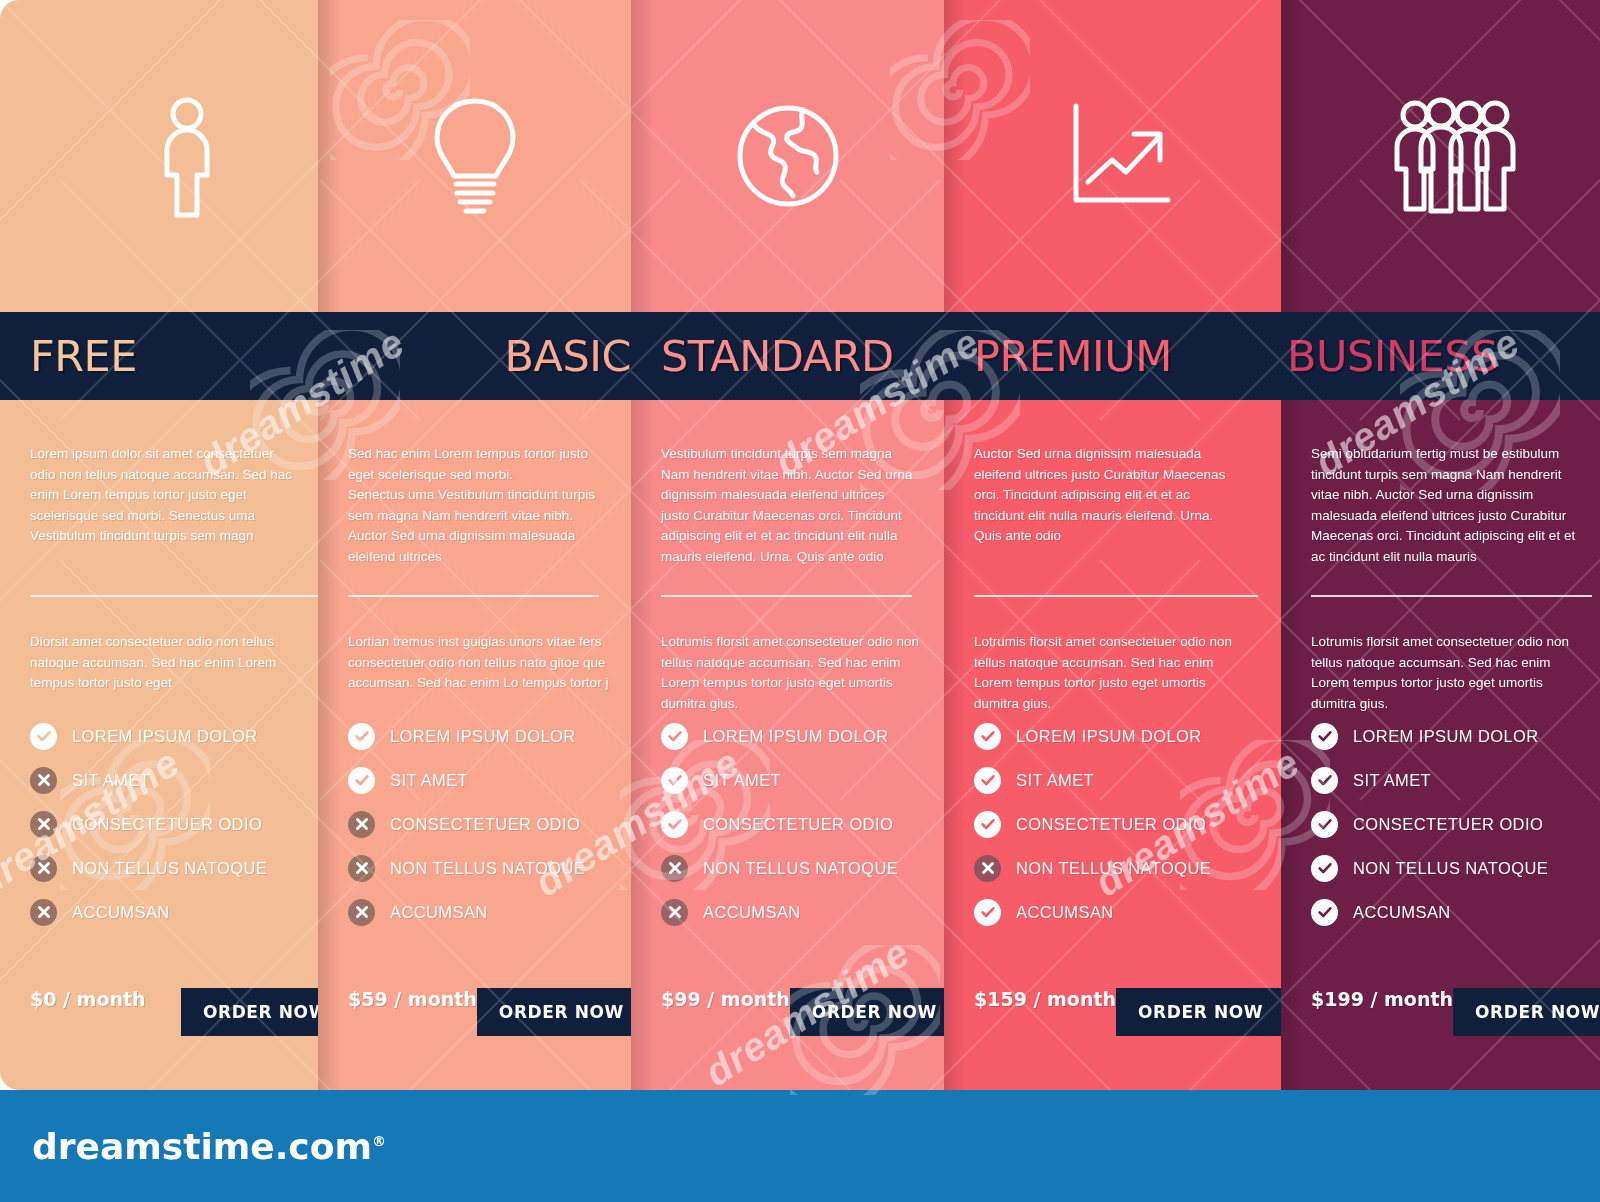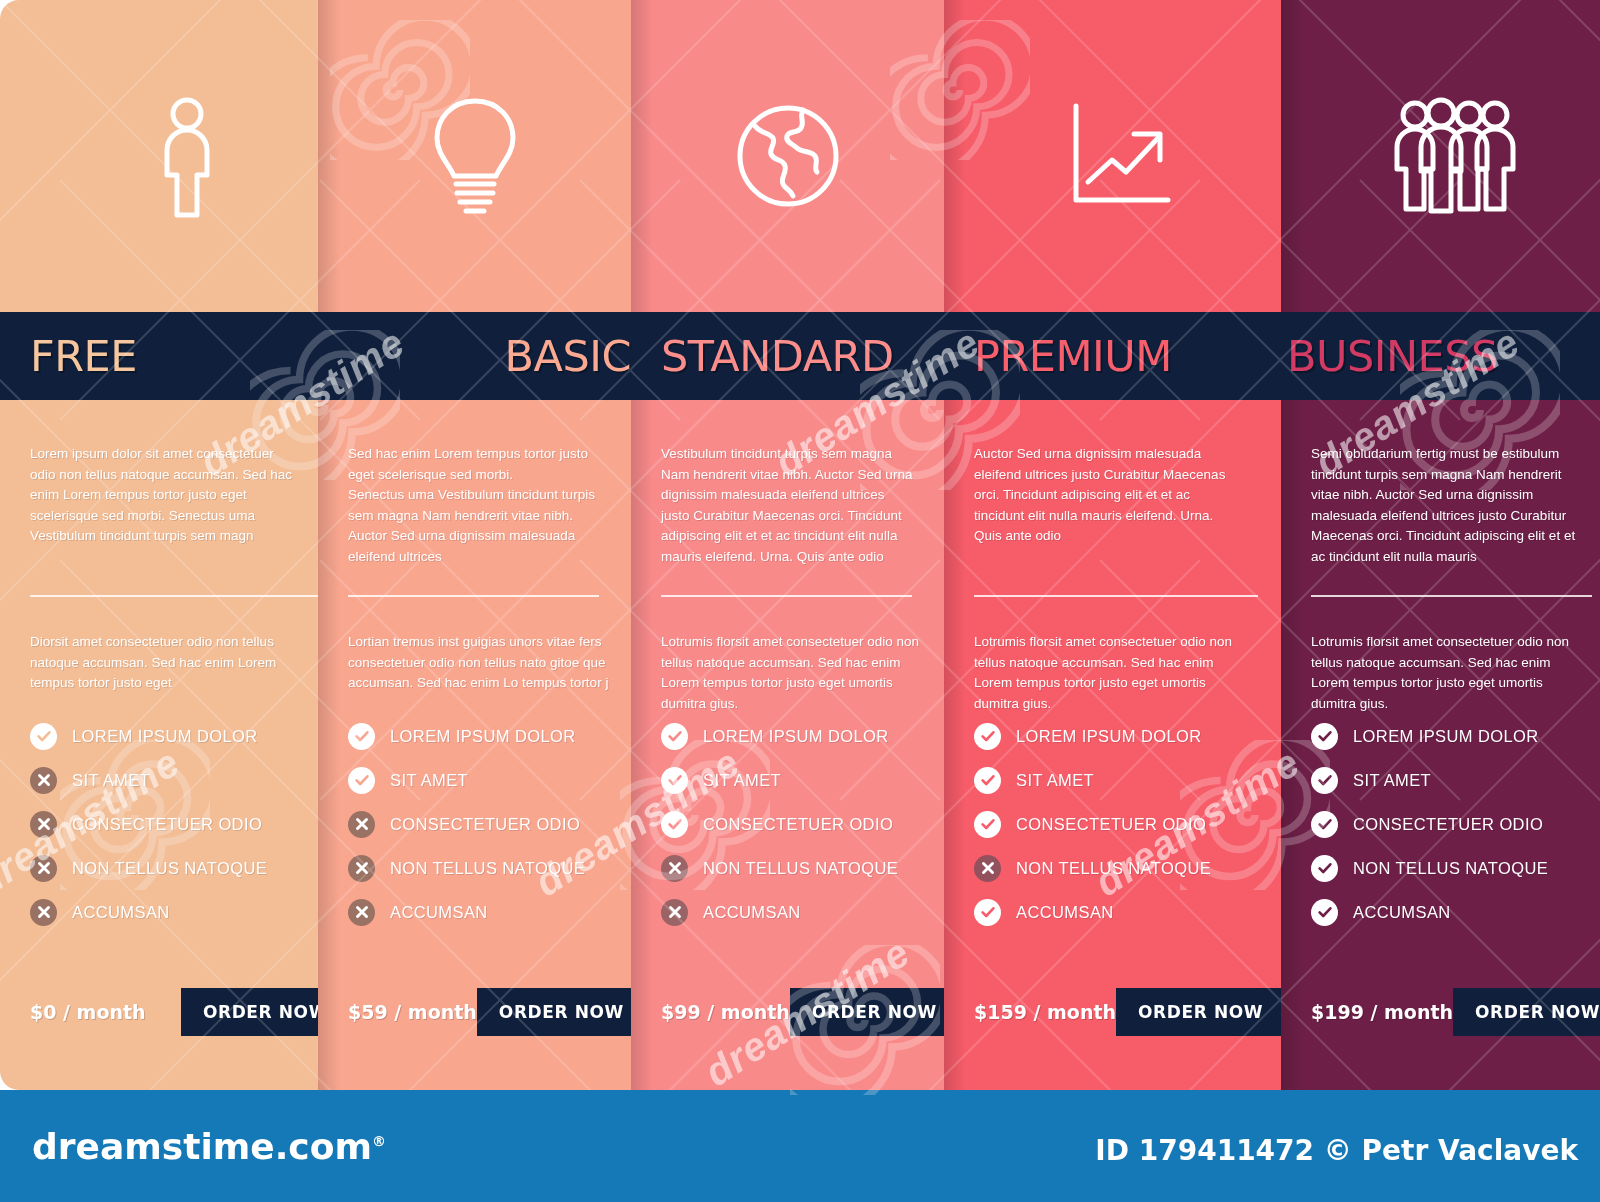--- a/index.html
+++ b/index.html
@@ -122,21 +122,21 @@
     font-size: 16.5px;
     letter-spacing: 0.4px;
     color: #ffffff;
     text-shadow: 1px 1px 0 rgba(0,0,0,0.12);
     white-space: nowrap;
   }
 
   
   .footer {
     position: absolute; left: 30px; right: 24px; top: 588px;
-    display: flex; align-items: center;
+    display: flex; 
   }
   .price {
     font-family: "DejaVu Sans", "Liberation Sans", sans-serif;
     font-weight: bold;
     font-size: 19px;
     color: #ffffff;
     white-space: nowrap;
     text-shadow: 1px 1px 0 rgba(0,0,0,0.18);
   }
   .order-btn {
@@ -615,16 +615,15 @@
   <div class="wm-text" style="left:1300px; top:380px; transform: rotate(-33deg);">dreamstime</div>
   <div class="wm-text" style="left:-40px; top:800px; transform: rotate(-33deg);">dreamstime</div>
   <div class="wm-text" style="left:520px; top:800px; transform: rotate(-33deg);">dreamstime</div>
   <div class="wm-text" style="left:1080px; top:800px; transform: rotate(-33deg);">dreamstime</div>
   <div class="wm-text" style="left:690px; top:990px; transform: rotate(-33deg);">dreamstime</div>
 
   <div id="stockbar">
     <div id="ds-logo">
       <span>dreamstime.com</span><span class="reg">®</span>
     </div>
-    <div id="credit">ID 179411472 © Petr Vaclavek</div>
   </div>
 
 </div>
 
 </body></html>

